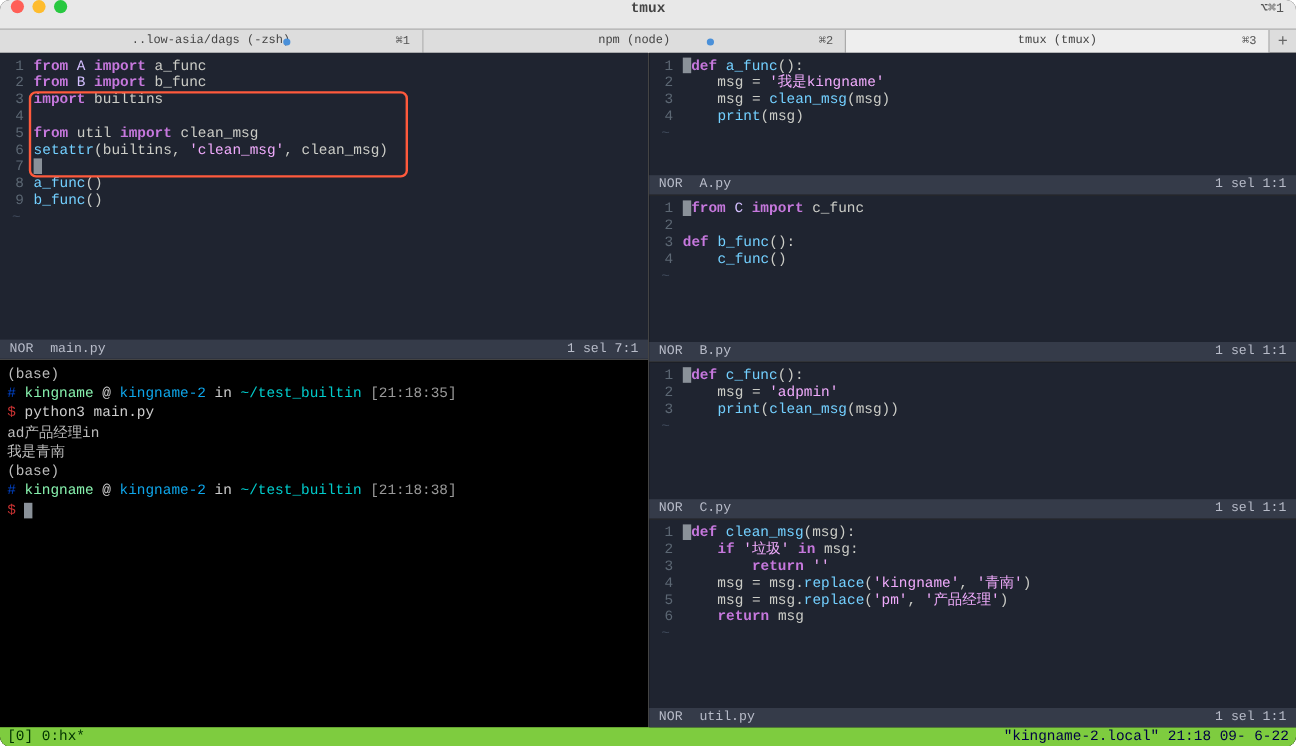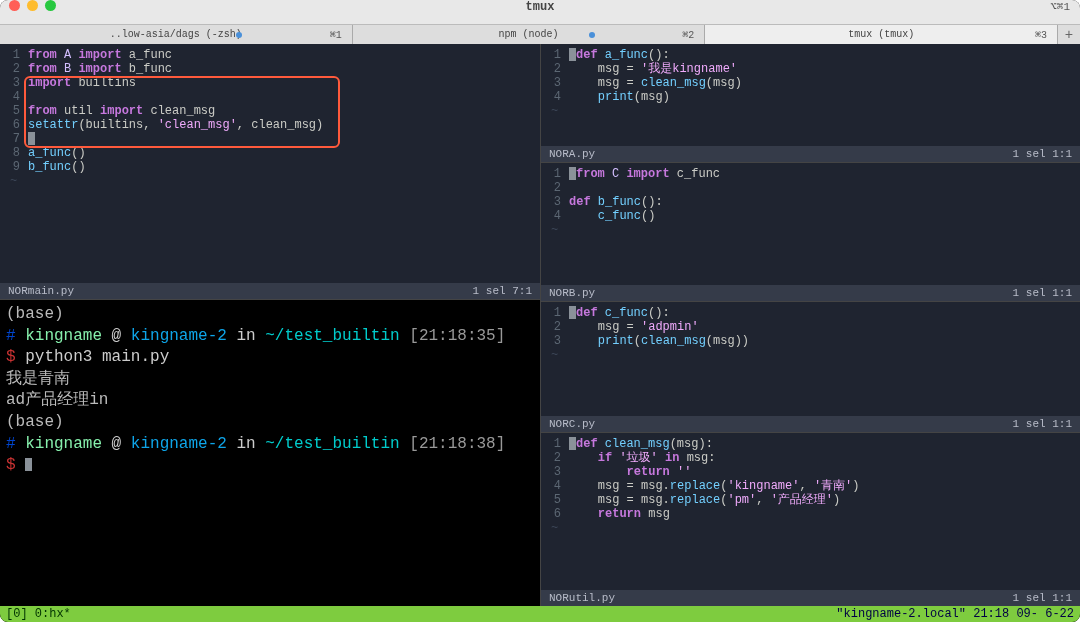--- a/index.html
+++ b/index.html
@@ -20,38 +20,38 @@
   .iterm-addtab { width: 22px; display: flex; align-items: center; justify-content: center; color: #666; font-size: 14px; background: #ddd; }
 
   .tmux-body { flex: 1; display: flex; flex-direction: column; background: #000; }
   .panes { flex: 1; display: grid; grid-template-columns: 540px 1px 1fr; grid-template-rows: 1fr; }
   .left-col { display: flex; flex-direction: column; }
   .right-col { display: flex; flex-direction: column; }
   .vsep { background: #444; }
   .hsep { height: 1px; background: #444; }
 
   .editor-pane { background: #1f2430; position: relative; display: flex; flex-direction: column; }
-  .term-pane { background: #000; color: #ddd; padding: 4px 6px; font-size: 16px; line-height: 1.35; }
+  .term-pane { background: #000; color: #ddd; padding: 4px 6px; font-size: 12px; line-height: 1.35; }
 
   .code-area { flex: 1; padding: 4px 0 0 0; overflow: hidden; position: relative; }
   .code-line { display: flex; line-height: 14px; font-size: 12px; white-space: pre; }
   .gutter { width: 28px; text-align: right; color: #5c6773; padding-right: 8px; user-select: none; }
   .code-content { color: #cbccc6; flex: 1; }
   .kw { color: #c678dd; font-weight: bold; } 
   .fn { color: #73d0ff; }
   .str { color: #f0abfc; }
   .mod { color: #d4bfff; }
   .ident { color: #cbccc6; }
   .tilde { color: #3d4758; padding-left: 10px; }
   .cursor-block { background: #8a9199; display: inline-block; width: 7px; height: 13px; vertical-align: middle; }
 
   .annotation-box { position: absolute; border: 2px solid #ff5a3c; border-radius: 6px; pointer-events: none; }
 
   .status-line { height: 16px; background: #353b49; display: flex; align-items: center; color: #b8bcc9; font-size: 11px; padding: 0 8px; justify-content: space-between; }
-  .status-left { display: flex; }
+  .status-left { display: flex; gap: 14px; }
   .status-right { display: flex; gap: 10px; }
 
   .tmux-status { height: 16px; background: #7ecc3f; color: #003300; display: flex; align-items: center; font-size: 12px; padding: 0 6px; justify-content: space-between; }
   .tmux-status .sess { }
   .tmux-status .host { color: #004; }
 
   .prompt-hash { color: #04c; }
   .prompt-user { color: #86efac; }
   .prompt-at { color: #ccc; }
   .prompt-host { color: #0ea5e9; }
@@ -126,22 +126,22 @@
           </div>
         </div>
         <div class="hsep"></div>
 
         <div class="term-pane" style="flex:1">
           <div class="base">(base)</div>
           <div>
             <span class="prompt-hash"># </span><span class="prompt-user">kingname</span><span class="prompt-at"> @ </span><span class="prompt-host">kingname-2</span><span class="prompt-in"> in </span><span class="prompt-path">~/test_builtin</span> <span class="prompt-time">[21:18:35]</span>
           </div>
           <div><span class="dollar">$ </span><span class="cmd">python3 main.py</span></div>
+          <div class="out">ad产品经理in</div>
           <div class="out">我是青南</div>
-          <div class="out">ad产品经理in</div>
           <div class="base">(base)</div>
           <div>
             <span class="prompt-hash"># </span><span class="prompt-user">kingname</span><span class="prompt-at"> @ </span><span class="prompt-host">kingname-2</span><span class="prompt-in"> in </span><span class="prompt-path">~/test_builtin</span> <span class="prompt-time">[21:18:38]</span>
           </div>
           <div><span class="dollar">$ </span><span class="cursor-block"></span></div>
         </div>
       </div>
 
       <div class="vsep"></div>
 

